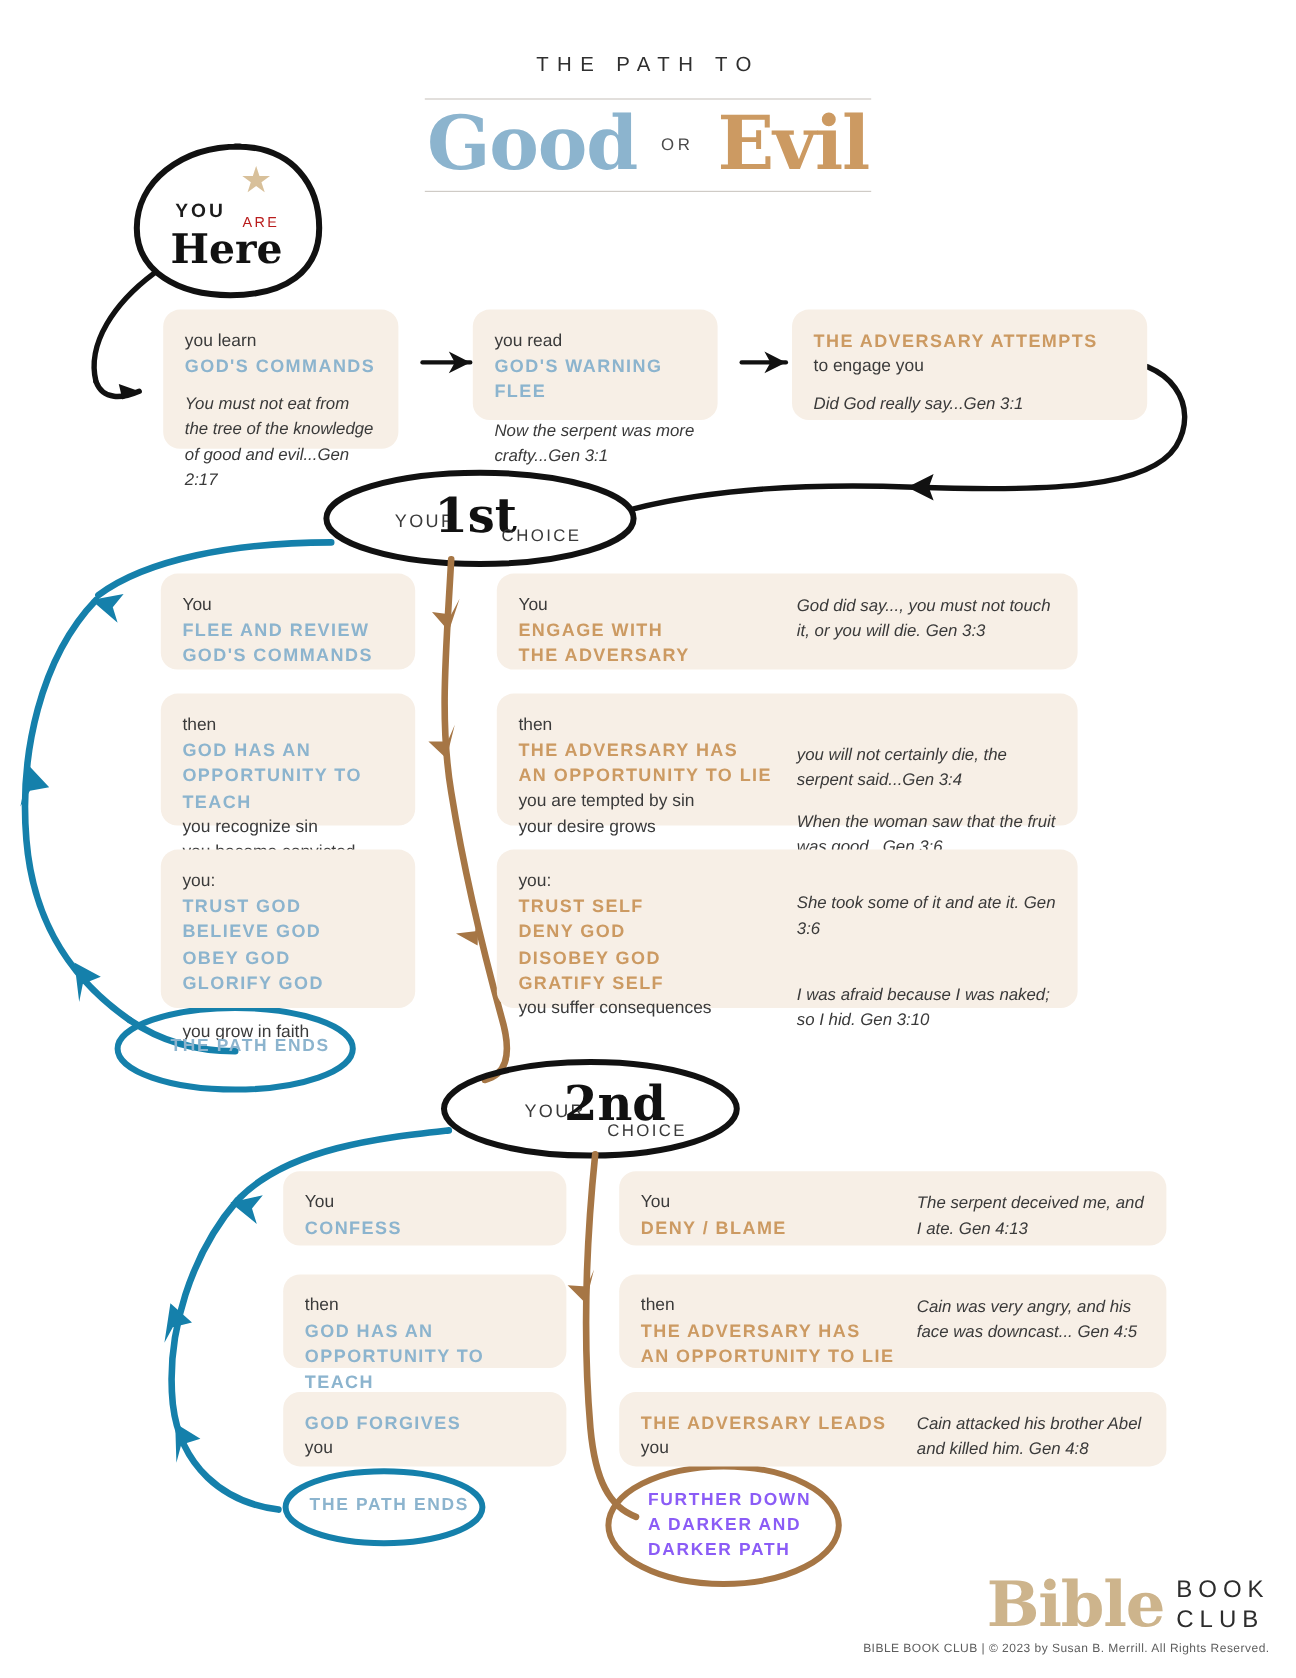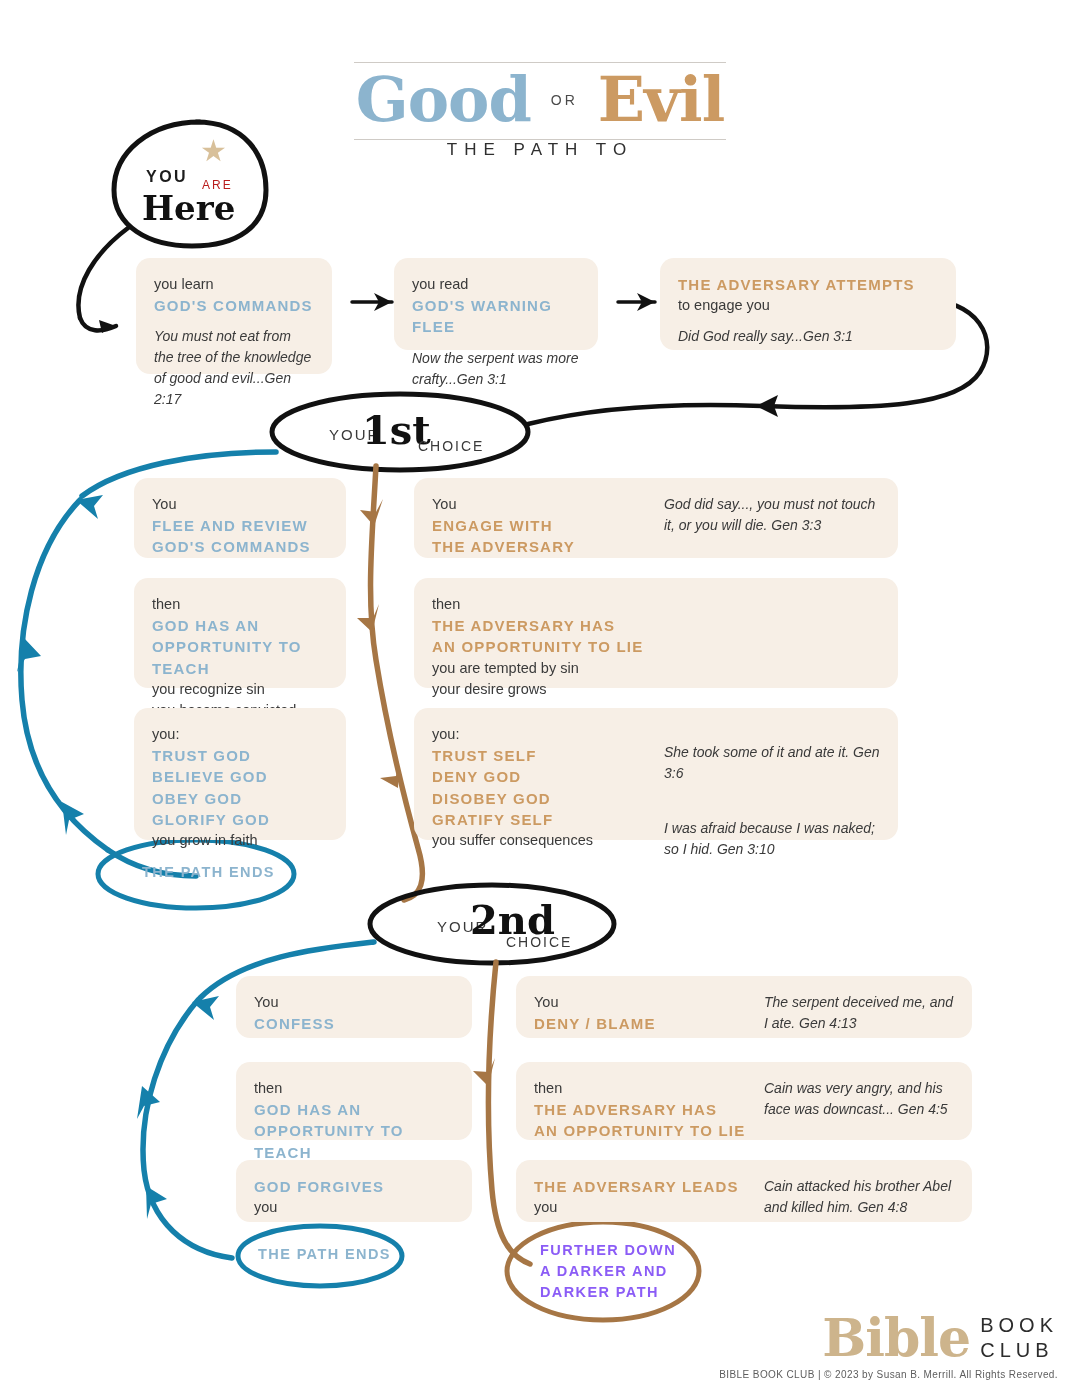--- a/index.html
+++ b/index.html
@@ -122,26 +122,26 @@
     <path d="M496,962 C488,1040 486,1120 492,1190 C496,1234 508,1256 530,1264"></path>
   </g>
   <path d="M488,1086 l-15,-15 l16,1 l6,-14 z" fill="#a67645"></path>
 
   <ellipse cx="320" cy="1256" rx="82" ry="30" fill="none" stroke="#1580ab" stroke-width="5"></ellipse>
 
   <ellipse cx="603" cy="1271" rx="96" ry="49" fill="none" stroke="#a67645" stroke-width="5"></ellipse>
 </svg>
 
 <div id="header" class="abs">
+  <div id="kicker">THE PATH TO</div>
   <div id="title-rule-box">
     <span id="title-good">Good</span>
     <span id="title-or">OR</span>
     <span id="title-evil">Evil</span>
   </div>
-  <div id="kicker">THE PATH TO</div>
 </div>
 
 <div id="you-are-here" class="abs">
   <span id="yah-star">★</span>
   <span id="yah-you">YOU</span>
   <span id="yah-are">ARE</span>
   <span id="yah-here">Here</span>
 </div>
 <svg class="overlay" viewBox="0 0 1080 1398">
   <path d="M196,122 C246,122 266,156 266,190 C266,226 238,246 192,246 C148,246 114,226 114,190 C114,152 150,122 200,122" fill="none" stroke="#111" stroke-width="5" stroke-linecap="round"></path>
@@ -185,41 +185,45 @@
 OPPORTUNITY TO TEACH</div>
   <div class="sub" style="white-space:pre-line;">you recognize sin
 you become convicted</div>
 </div>
 <div class="box" style="left:134px;top:708px;width:212px;height:132px;">
   <div class="lead">you:</div>
   <div class="hl-blue" style="white-space:pre-line;">TRUST GOD
 BELIEVE GOD
 OBEY GOD
 GLORIFY GOD</div>
-  <div class="sub" style="white-space:pre-line;">you grow in faith</div>
+  <div class="sub" style="white-space:pre-line;margin-top:20px;">you grow in faith</div>
 </div>
 
 <div class="box two-col" style="left:414px;top:478px;width:484px;height:80px;">
   <div class="col-l">
     <div class="lead">You</div>
     <div class="hl-brown" style="white-space:pre-line;">ENGAGE WITH
 THE ADVERSARY</div>
   </div>
   <div class="col-r">
     <div class="verse">God did say..., you must not touch it, or you will die. Gen 3:3</div>
   </div>
 </div>
 
 <div class="box two-col" style="left:414px;top:578px;width:484px;height:110px;">
   <div class="col-l">
     <div class="lead">then</div>
     <div class="hl-brown" style="white-space:pre-line;">THE ADVERSARY HAS
 AN OPPORTUNITY TO LIE</div>
     <div class="sub" style="white-space:pre-line;">you are tempted by sin
 your desire grows</div>
+  </div>
+  <div class="col-r" style="padding-top:24px;">
+    <div class="verse">you will not certainly die, the serpent said...Gen 3:4</div>
+    <div class="verse">When the woman saw that the fruit was good...Gen 3:6</div>
   </div>
 </div>
 
 <div class="box two-col" style="left:414px;top:708px;width:484px;height:132px;">
   <div class="col-l">
     <div class="lead">you:</div>
     <div class="hl-brown" style="white-space:pre-line;">TRUST SELF
 DENY GOD
 DISOBEY GOD
 GRATIFY SELF</div>

